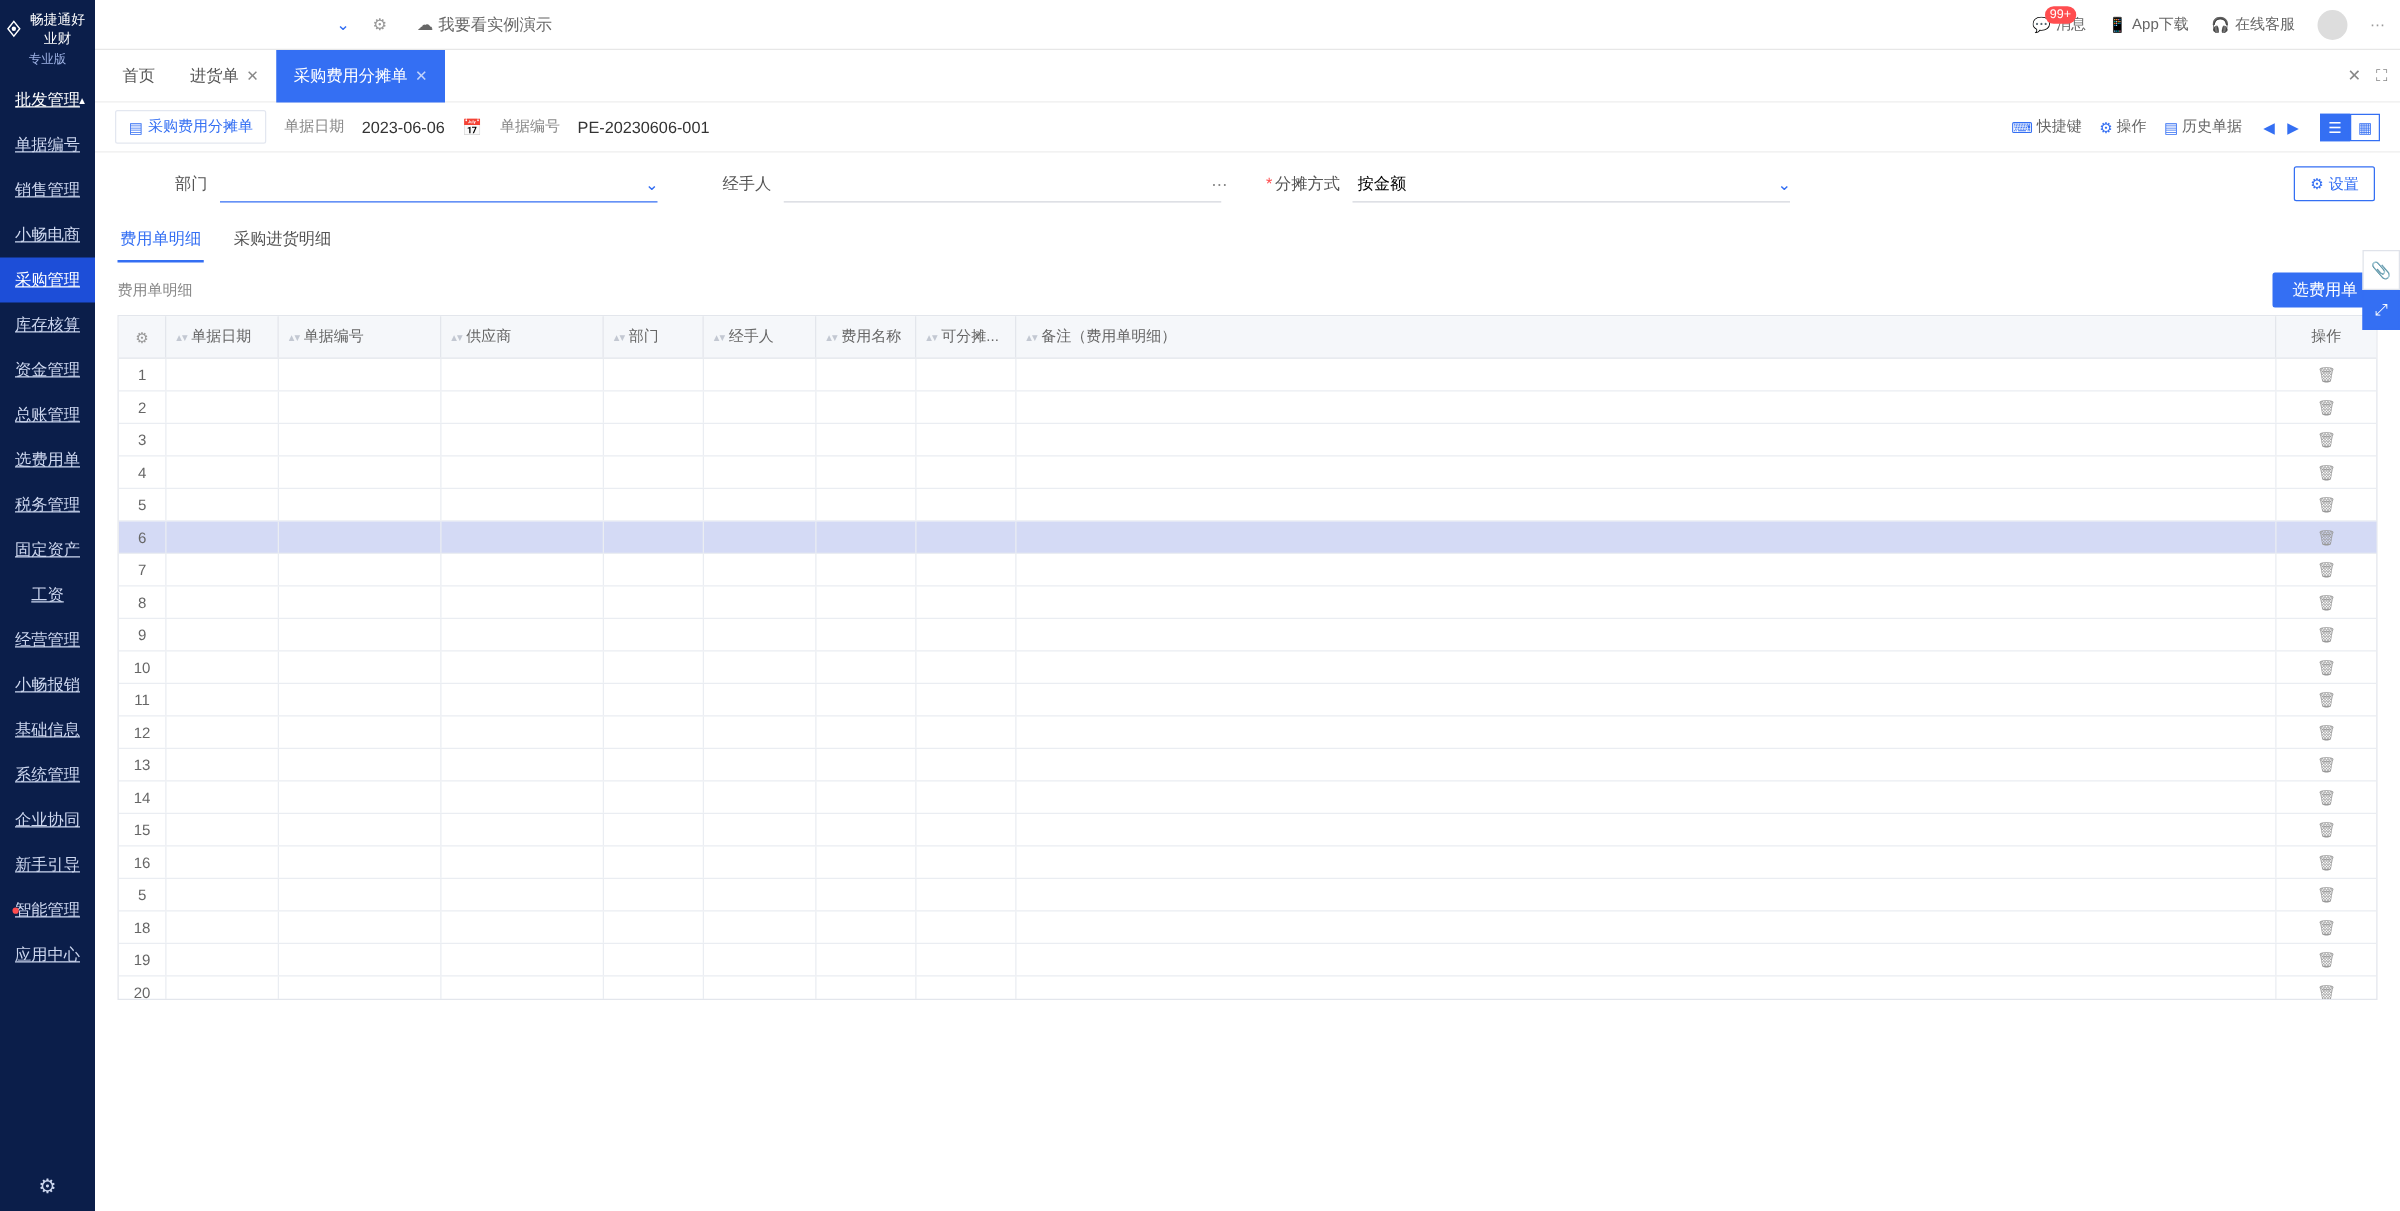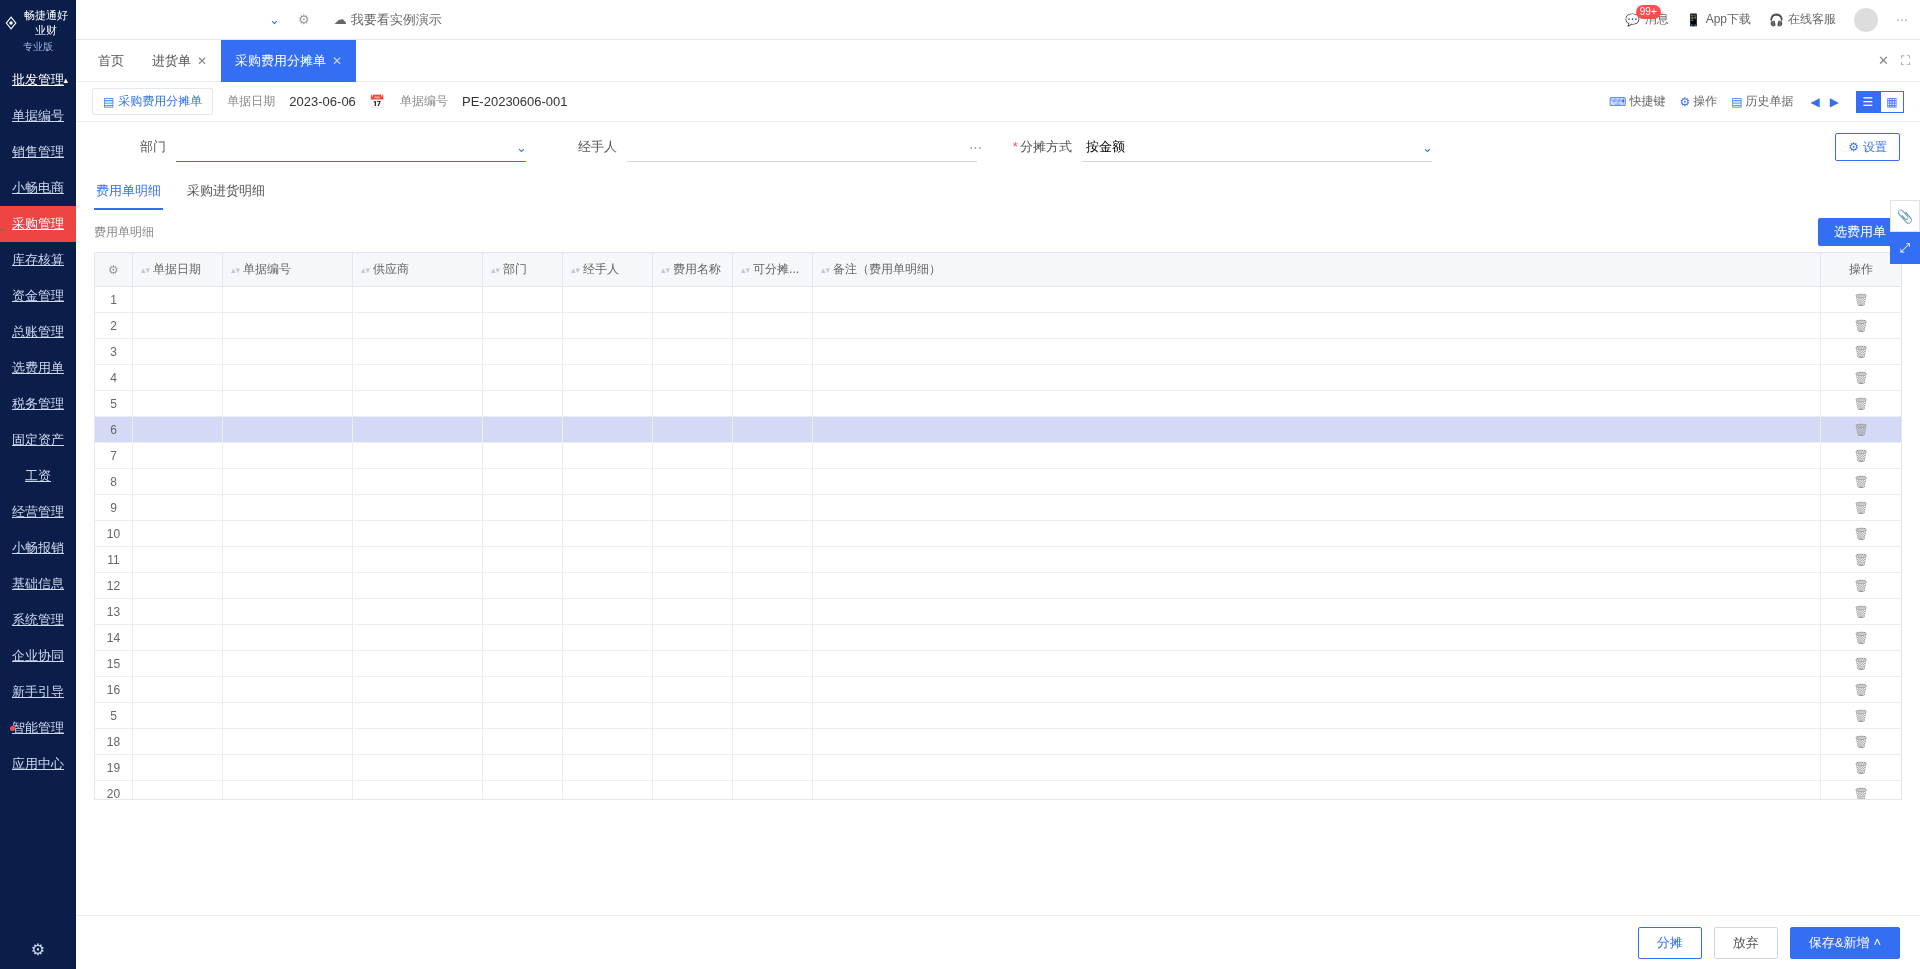--- a/index.html
+++ b/index.html
@@ -8,21 +8,21 @@
 
 
 .sidebar { width: 76px; background: #0b1e4a; color: #fff; display: flex; flex-direction: column; }
 .logo-area { padding: 8px 4px; text-align: center; }
 .logo-top { display: flex; align-items: center; justify-content: center; gap: 2px; font-size: 11px; }
 .logo-icon { width: 18px; height: 18px; }
 .logo-sub { font-size: 10px; color: #9db1e3; margin-top: 2px; }
 .nav { flex: 1; overflow-y: auto; }
 .nav-item { height: 36px; display: flex; align-items: center; justify-content: center; font-size: 13px; cursor: pointer; position: relative; color: #cdd7ef; text-decoration: underline; }
 .nav-item.section { font-weight: 500; color: #fff; }
-.nav-item.active { background: #ef4444; color: #fff; }
+.nav-item.active { background: #1d4ed8; color: #fff; }
 .nav-item .tri { position: absolute; right: 8px; font-size: 9px; }
 .nav-item .dot { width: 5px; height: 5px; background: #ff4d4f; border-radius: 50%; position: absolute; left: 10px; }
 .nav-footer { text-align: center; padding: 10px 0; }
 .gear-white { color: #cdd7ef; font-size: 16px; cursor: pointer; }
 
 
 .main { flex: 1; display: flex; flex-direction: column; background: #fff; }
 
 
 .topbar { height: 40px; display: flex; align-items: center; padding: 0 12px; border-bottom: 1px solid #e7e7e7; gap: 10px; }
@@ -649,28 +649,20 @@
             <div class="td col-feename"></div>
             <div class="td col-allocatable"></div>
             <div class="td col-remark"></div>
             <div class="td col-op">
               <span class="del-ic">🗑</span>
             </div>
           </div>
         </div>
     </div>
 
-    <div class="footer">
-      <button class="btn btn-outline-primary">分摊</button>
-      <button class="btn btn-outline">放弃</button>
-      <button class="btn btn-primary">
-        <span>保存&amp;新增</span>
-        <span>˄</span>
-      </button>
-    </div>
 
     <div class="righttools">
       <div class="rt-item">📎</div>
       <div class="rt-item blue">⤢</div>
     </div>
 
   </div>
 </div>
 
 </body></html>

